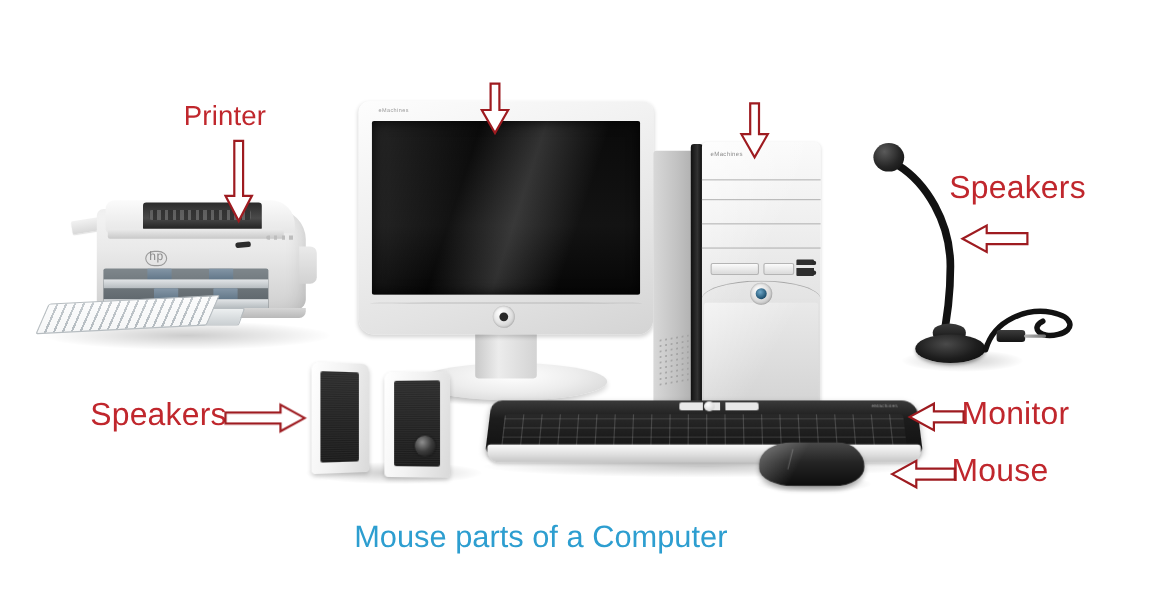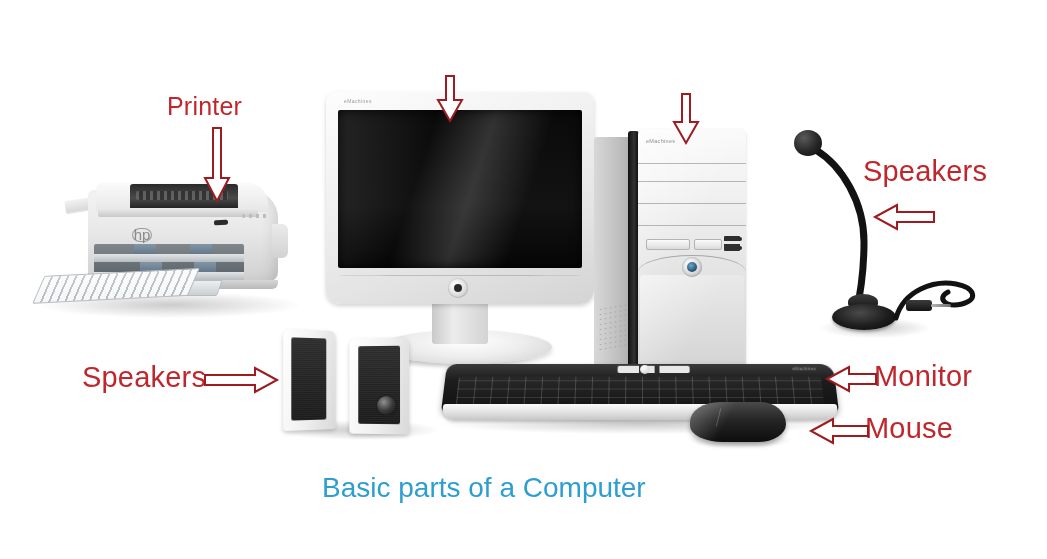--- a/index.html
+++ b/index.html
@@ -83,22 +83,22 @@
     background: repeating-linear-gradient(90deg,#bdbdbd 0 3px,transparent 3px 7px);
     border-radius:2px;
   }
   .pr-darkbtn{
     position:absolute; left:168px; top:52px; width:14px; height:5px;
     background:#2b2b2b; border-radius:2px; transform:rotate(-4deg);
   }
   .pr-hp {
     position: absolute; left: 86px; top: 60px; width: 18px; height: 12px;
     border: 1.5px solid #9a9a9a; border-radius: 50%/60%;
-    color: #8a8a8a; font-size: 15px; line-height: 11px; text-align: center;
-    font-family: Liberation Sans, sans-serif;
+    color: #8a8a8a; font-size: 11px; line-height: 11px; text-align: center;
+    font-family: Liberation Mono, monospace;
   }
   .pr-traybay {
     position: absolute; left: 48px; top: 76px; width: 150px; height: 42px;
     background: linear-gradient(180deg,#7f878c,#525a60);
     border-radius: 2px;
     overflow: hidden;
   }
   .pr-shelf {
     position: absolute; left: 0; width: 100%; height: 8px;
     background: linear-gradient(180deg,#e2e5e7,#b6bcc0);
@@ -552,15 +552,15 @@
     </svg>
   </div>
 
   <div class="label" style="left:865px; top:412px; font-size:29px;">Mouse</div>
   <div class="arrow" style="left:811px; top:418px;">
     <svg width="58" height="26" viewBox="0 0 58 26">
       <path d="M0,13 L22,1 L22,8 L57,8 L57,18 L22,18 L22,25 Z"></path>
     </svg>
   </div>
 
-  <div class="caption" style="left:322px; top:472px; font-size:28px;">Basic parts of a Computer</div>
+  <div class="caption" style="left:322px; top:472px; font-size:28px;">Mouse parts of a Computer</div>
 
 </div>
 
 </body></html>

